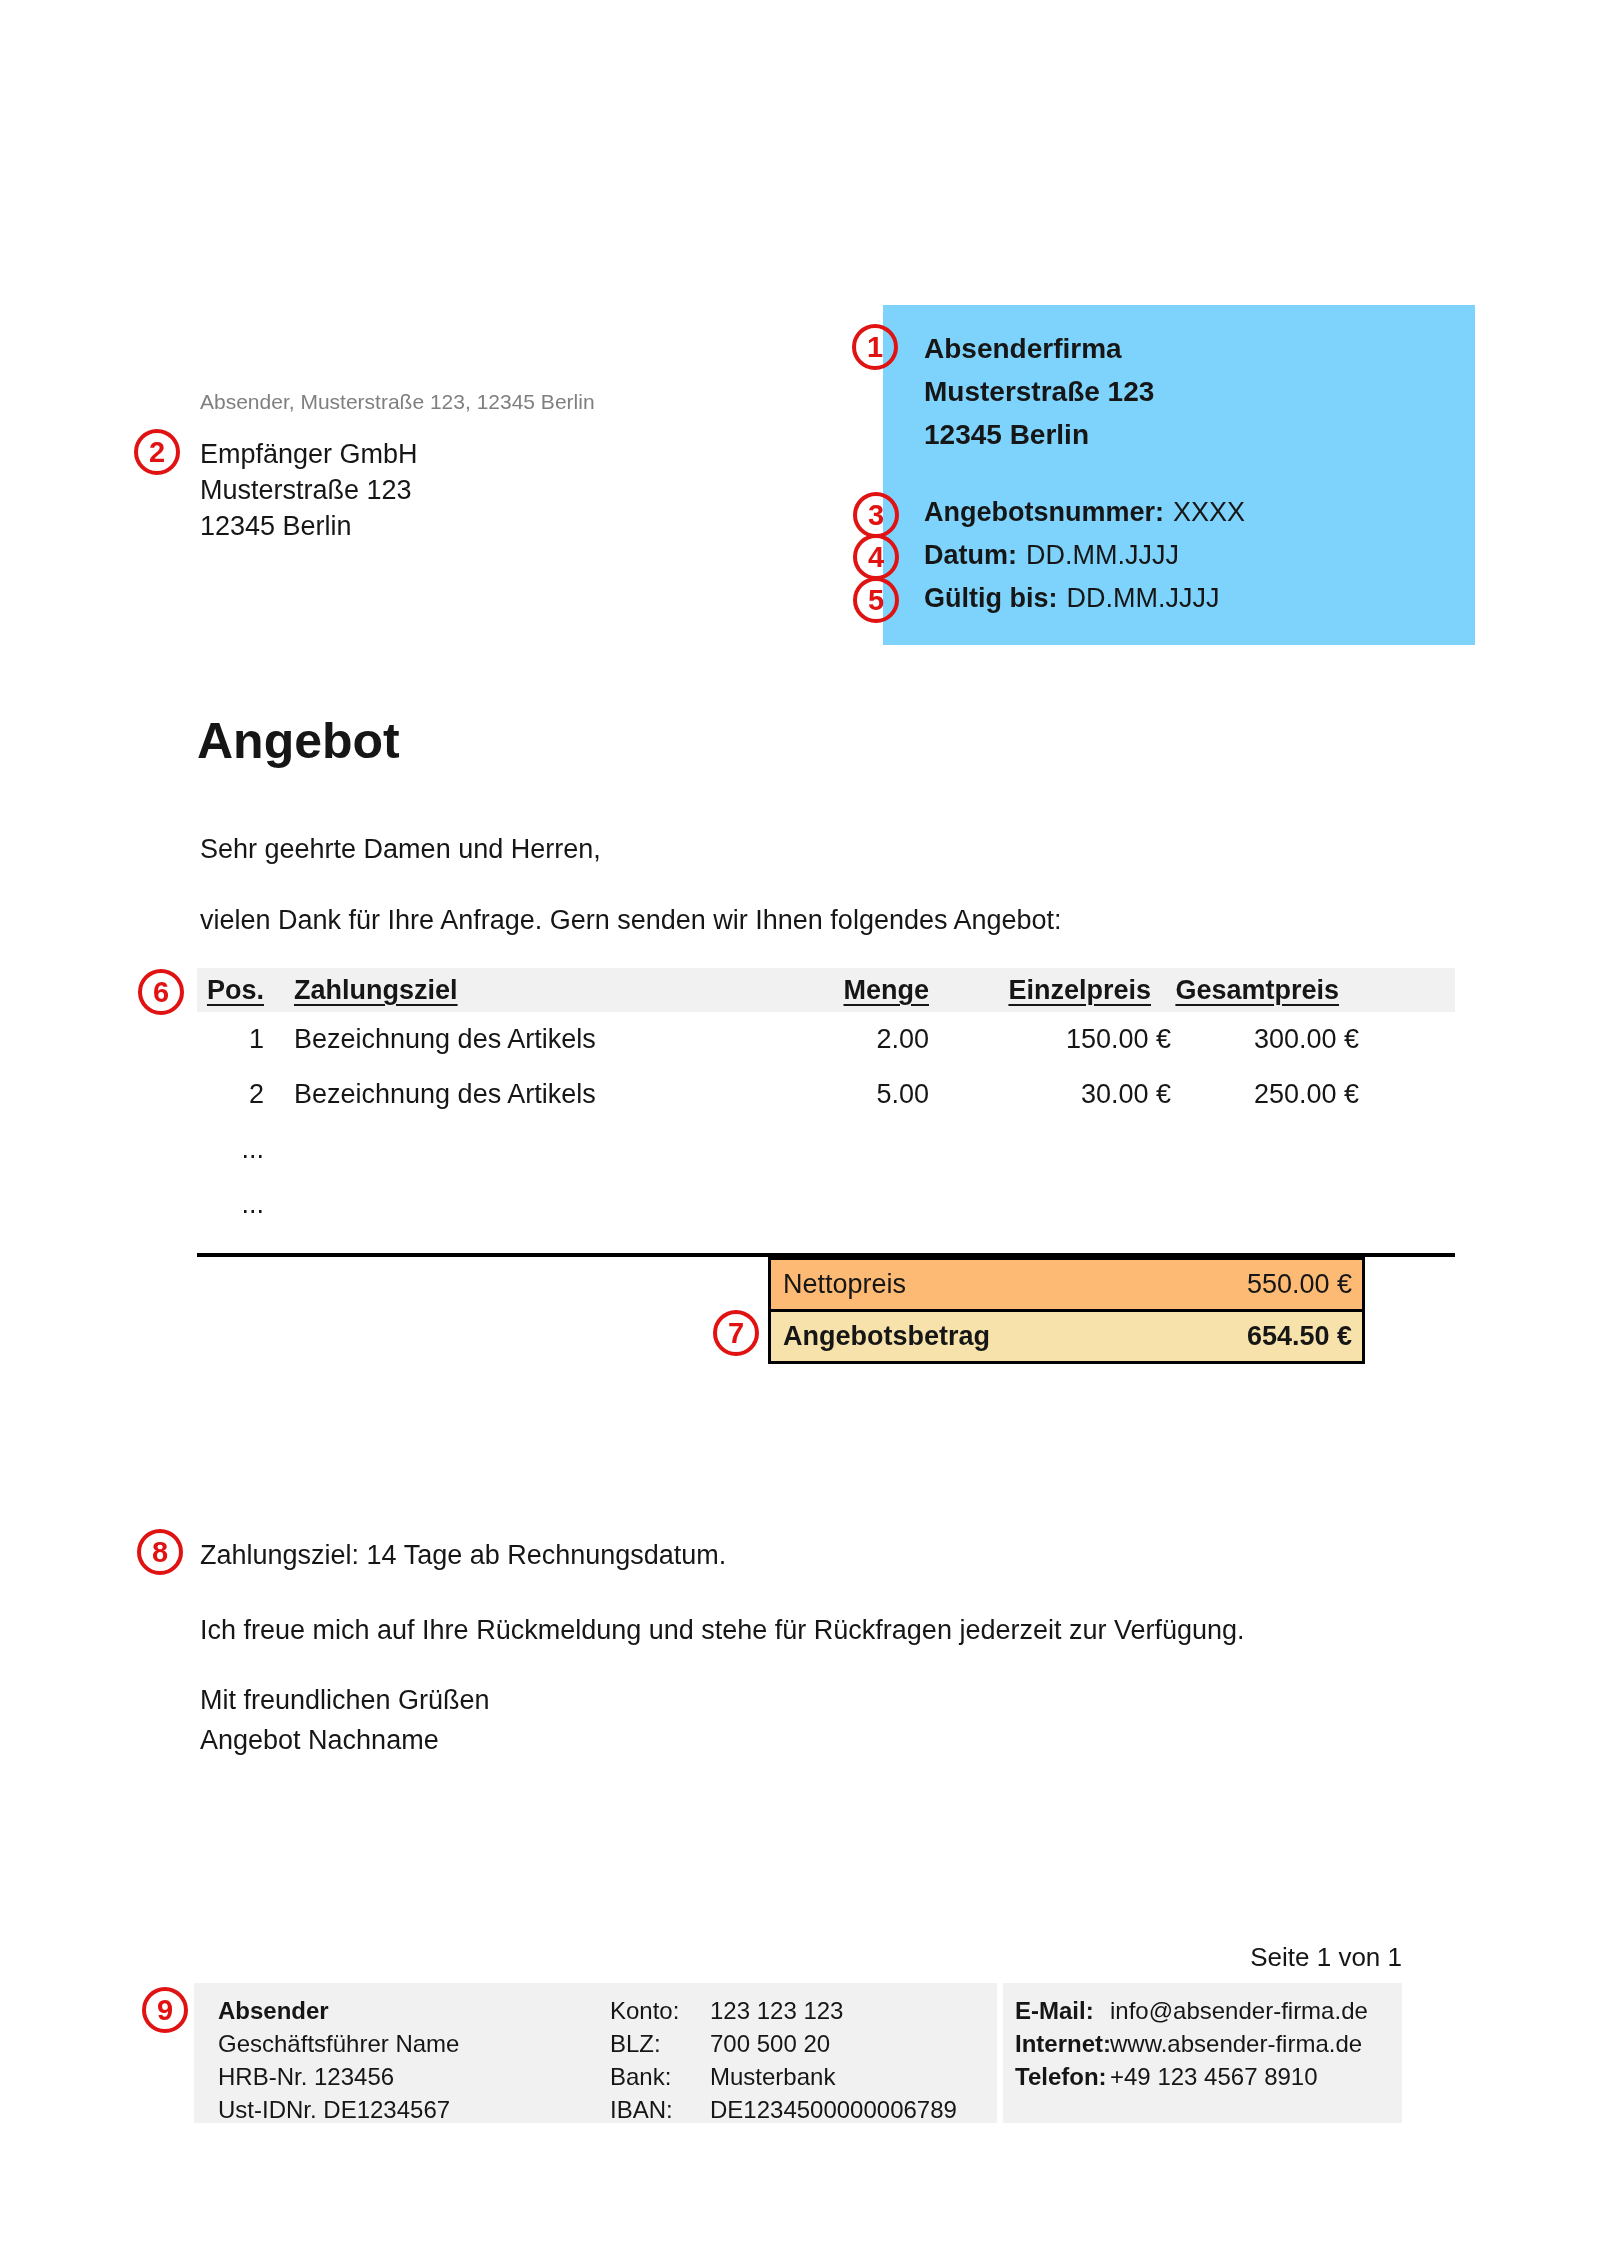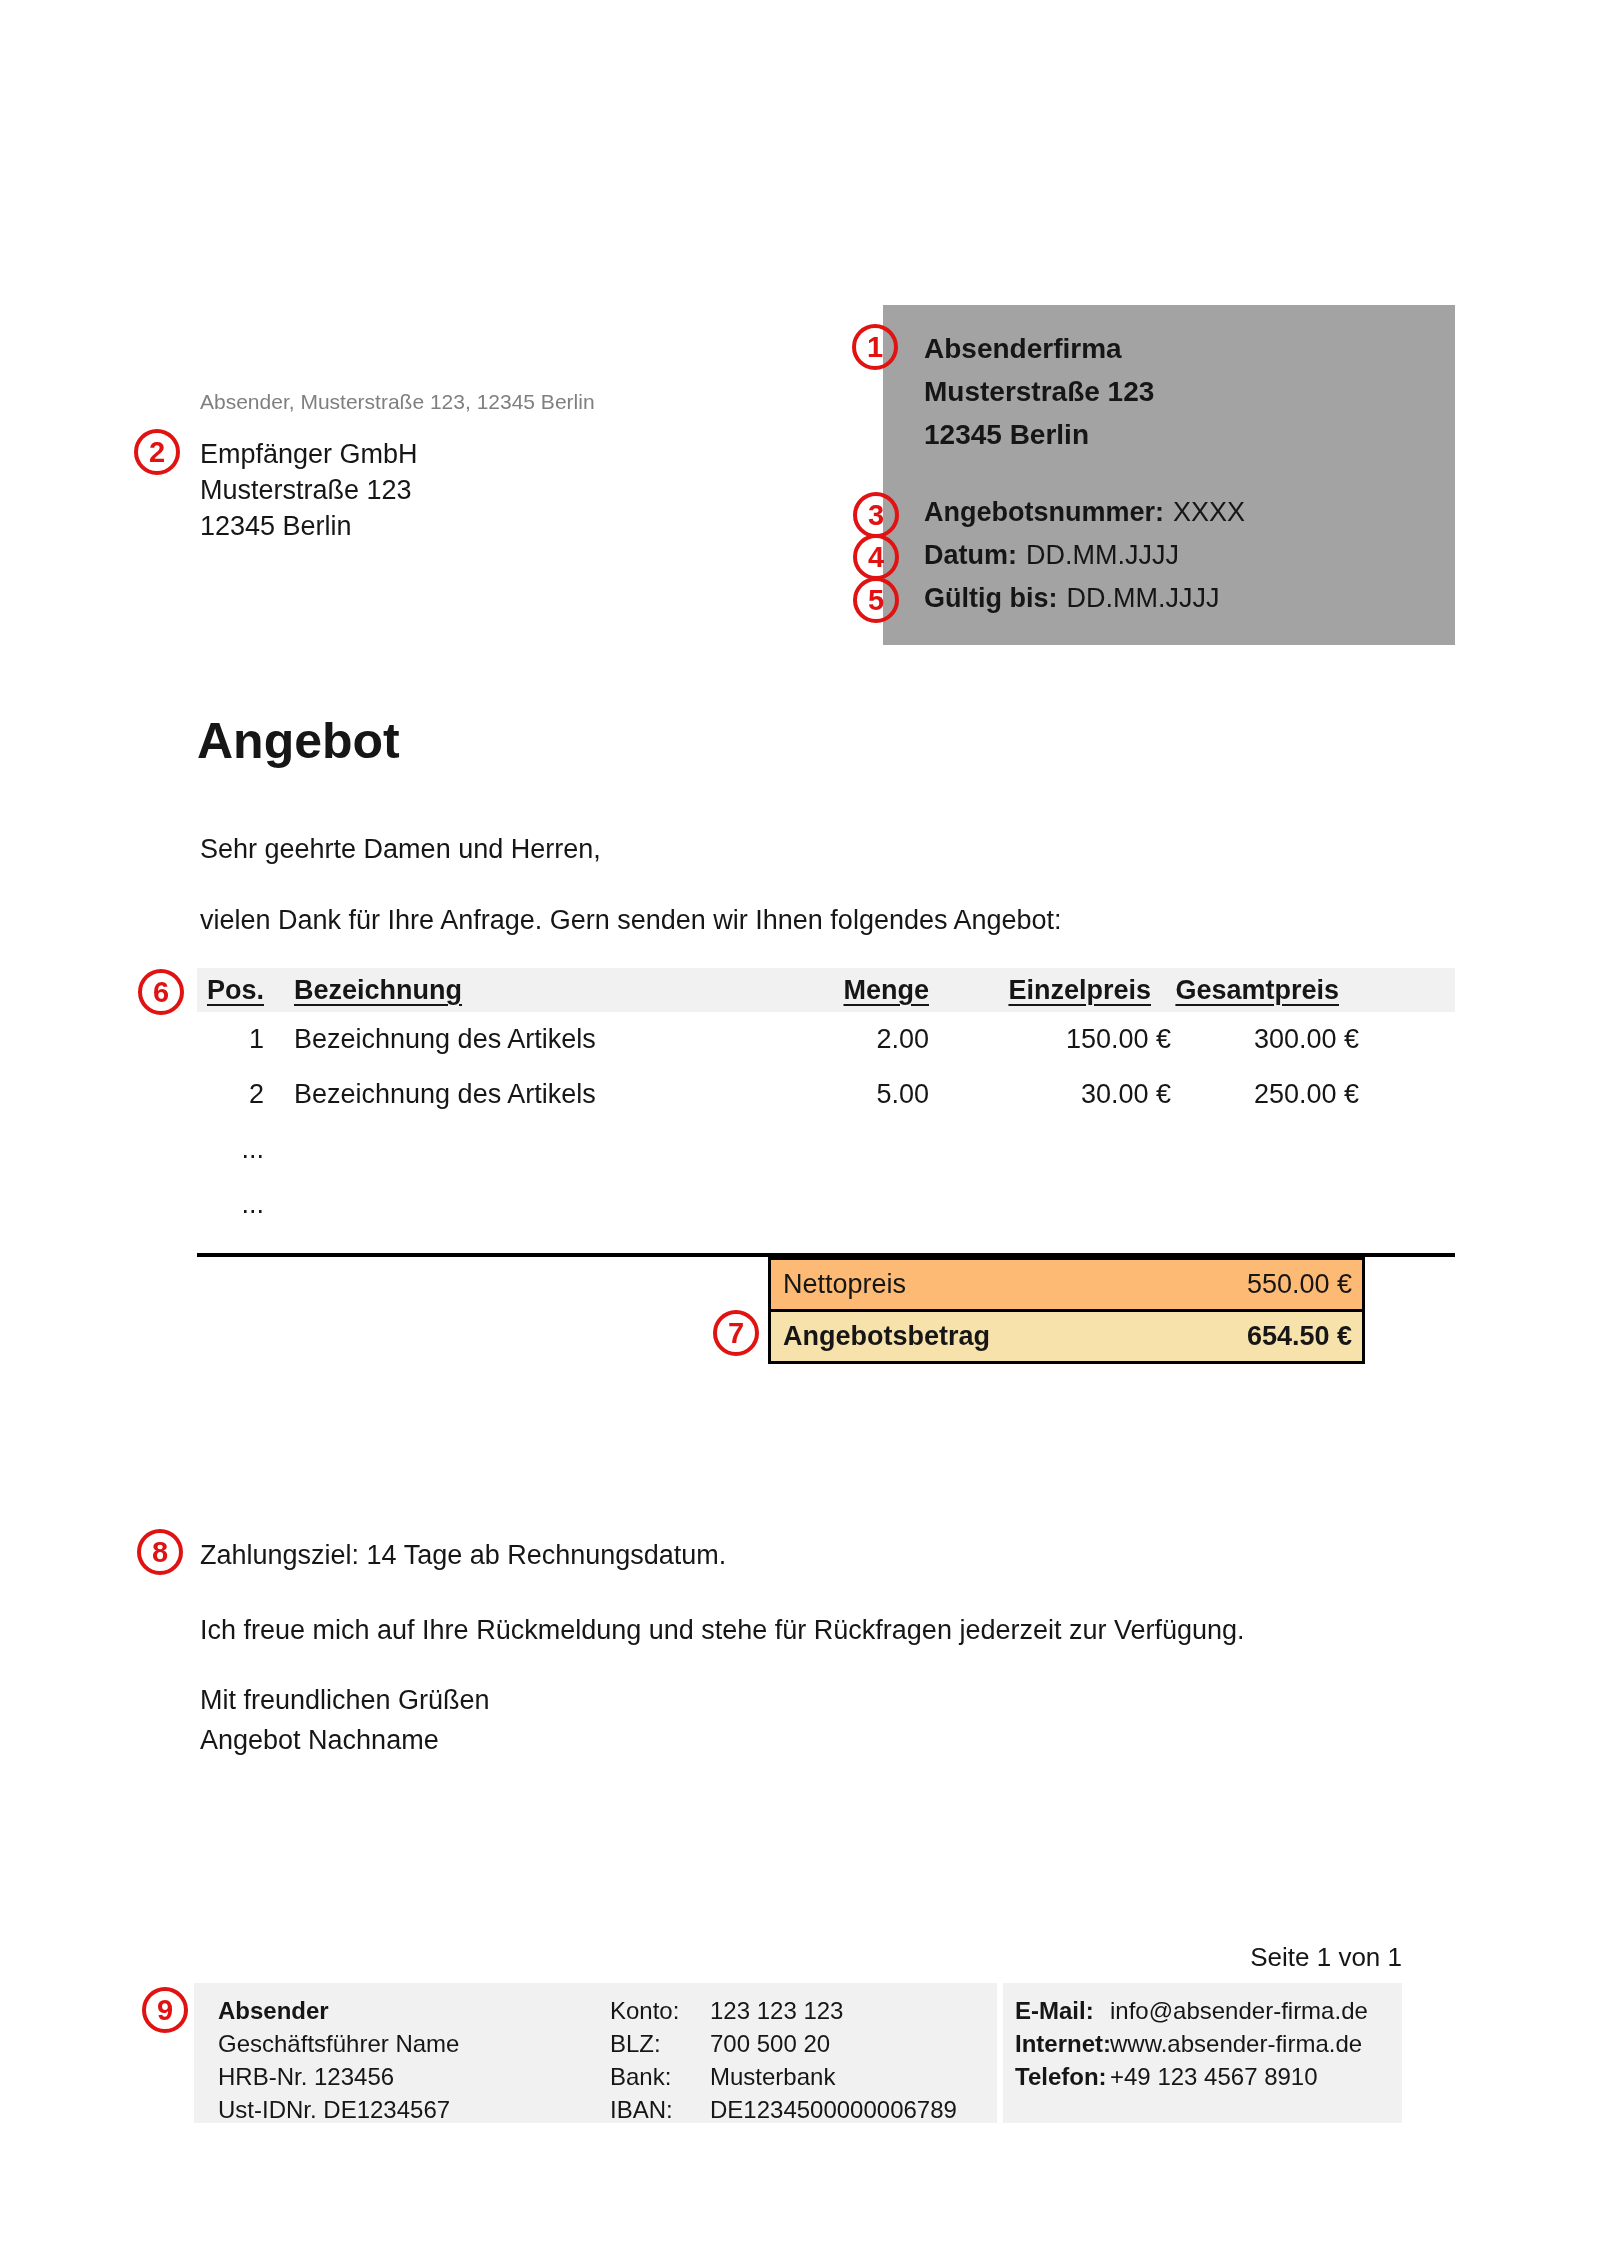--- a/index.html
+++ b/index.html
@@ -13,21 +13,21 @@
   .circ{
     position:absolute;width:46px;height:46px;box-sizing:border-box;
     border:4px solid #e01212;border-radius:50%;
     display:flex;align-items:center;justify-content:center;
     color:#e01212;font-weight:bold;font-size:29px;line-height:1;
     background:transparent;z-index:5;
   }
   
   .sender-line{left:200px;top:390px;font-size:21px;color:#7f7f7f;}
   .recipient{left:200px;top:436px;font-size:27px;line-height:36px;}
-  .sender-box{left:883px;top:305px;width:572px;height:340px;background:#a3a3a3;}
+  .sender-box{left:883px;top:305px;width:572px;height:340px;background:#7dd3fc;padding-left:20px;}
   .sb-company{position:absolute;left:41px;top:22px;font-weight:bold;font-size:28px;line-height:43px;}
   .sb-fields{position:absolute;left:41px;top:186px;font-size:27px;line-height:43px;}
   .sb-field b{font-weight:bold;}
   .sb-field .val{margin-left:9px;}
   
   .title{left:197px;top:714px;font-size:50px;font-weight:bold;line-height:1.1;}
   .para{font-size:27px;line-height:1.2;}
   
   .items{left:197px;top:968px;width:1258px;font-size:27px;}
   .irow{display:flex;align-items:center;height:55px;}
@@ -94,21 +94,21 @@
   <div>12345 Berlin</div>
 </div>
 
 <div class="abs title">Angebot</div>
 <div class="abs para" style="left:200px;top:833px;">Sehr geehrte Damen und Herren,</div>
 <div class="abs para" style="left:200px;top:904px;">vielen Dank für Ihre Anfrage. Gern senden wir Ihnen folgendes Angebot:</div>
 
 <div class="abs items">
   <div class="irow head">
     <div class="cell c-pos">Pos.</div>
-    <div class="cell c-desc">Bezeichnung</div>
+    <div class="cell c-desc">Zahlungsziel</div>
     <div class="cell c-qty">Menge</div>
     <div class="cell c-unit">Einzelpreis</div>
     <div class="cell c-total">Gesamtpreis</div>
   </div>
   <div class="irow">
     <div class="cell c-pos">1</div>
     <div class="cell c-desc">Bezeichnung des Artikels</div>
     <div class="cell c-qty">2.00</div>
     <div class="cell c-unit">150.00 €</div>
     <div class="cell c-total">300.00 €</div>

